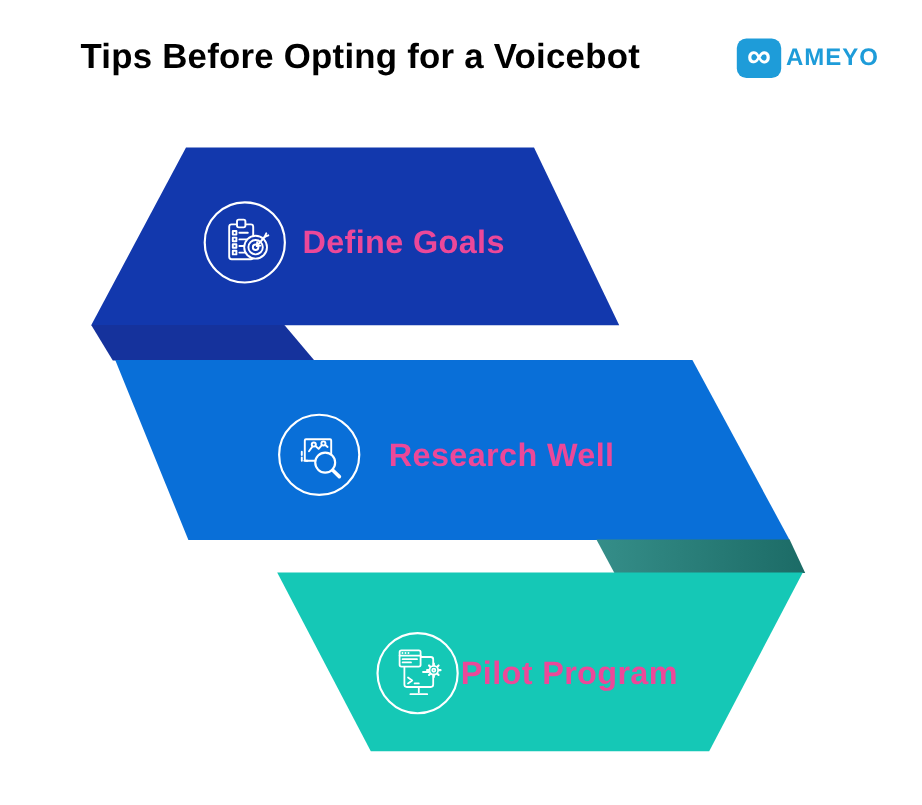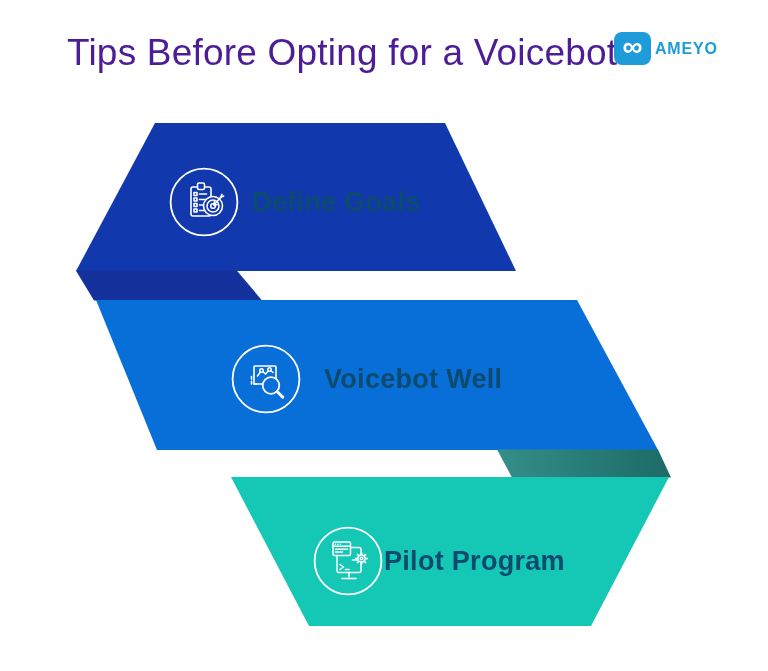--- a/index.html
+++ b/index.html
@@ -1,36 +1,36 @@
 <!DOCTYPE html>
 <html><head>
 <meta charset="utf-8">
 <style>
   html,body{margin:0;padding:0;background:#ffffff;}
   body{width:768px;height:671px;overflow:hidden;font-family:"Liberation Sans",sans-serif;}
   .canvas{position:relative;width:768px;height:671px;background:#ffffff;}
 
-  .title{position:absolute;left:67px;top:32px;font-size:37px;font-weight:400;
-         color:#4c1d95;letter-spacing:0.2px;white-space:nowrap;}
+  .title{position:absolute;left:67px;top:32px;font-size:29px;font-weight:700;
+         color:#000000;letter-spacing:0.2px;white-space:nowrap;}
 
   .logo{position:absolute;left:614px;top:32px;display:flex;align-items:center;gap:4px;}
   .logo-mark{width:37px;height:33px;border-radius:8px;background:#1E9CD9;
              display:flex;align-items:center;justify-content:center;}
   .logo-infinity{color:#ffffff;font-size:28px;font-weight:700;line-height:1;
                  transform:translateY(-2px);}
-  .logo-text{color:#1E9CD9;font-size:16px;font-weight:700;letter-spacing:0.8px;}
+  .logo-text{color:#1E9CD9;font-size:20px;font-weight:700;letter-spacing:0.8px;}
 
   .ribbons{position:absolute;left:0;top:0;width:768px;height:671px;}
 
   .step-row{position:absolute;display:flex;align-items:center;}
   .row-1{left:168px;top:166px;gap:12px;}
   .row-2{left:230px;top:343px;gap:22px;}
   .row-3{left:312px;top:525px;}
   .step-icon{width:72px;height:72px;display:block;}
-  .step-label{color:#0c4a6e;font-size:27px;font-weight:700;letter-spacing:0.3px;
+  .step-label{color:#ec4899;font-size:27px;font-weight:700;letter-spacing:0.3px;
               white-space:nowrap;}
 </style>
 </head>
 <body>
 
 <div class="canvas">
 
   <div class="title">Tips Before Opting for a Voicebot</div>
 
   <div class="logo">
@@ -81,21 +81,21 @@
     <svg class="step-icon" viewBox="0 0 72 72" fill="none" stroke="#ffffff" stroke-width="1.6" stroke-linecap="round" stroke-linejoin="round">
       <circle cx="36" cy="36" r="33.4" stroke-width="1.8"></circle>
       <rect x="24" y="23" width="22" height="18" rx="1"></rect>
       <path d="M21.5,33.5 V41 H28" stroke-dasharray="2.6 2.2"></path>
       <polyline points="27.5,33 31.5,27.5 35.5,31 39.5,26.5 43,29.5"></polyline>
       <circle cx="31.5" cy="27.5" r="1.7" fill="#096FD8"></circle>
       <circle cx="39.5" cy="26.5" r="1.7" fill="#096FD8"></circle>
       <circle cx="41" cy="42.5" r="8.3" stroke-width="1.8" fill="#096FD8"></circle>
       <line x1="47.3" y1="48.8" x2="52.8" y2="54.2" stroke-width="3"></line>
     </svg>
-    <span class="step-label">Voicebot Well</span>
+    <span class="step-label">Research Well</span>
   </div>
 
   <div class="step-row row-3">
     <svg class="step-icon" viewBox="0 0 72 72" fill="none" stroke="#ffffff" stroke-width="1.5" stroke-linecap="round" stroke-linejoin="round">
       <circle cx="36" cy="36" r="33.4" stroke-width="1.8"></circle>
       <rect x="25" y="22.5" width="24" height="25" rx="2"></rect>
       <line x1="37" y1="47.5" x2="37" y2="52"></line>
       <line x1="30" y1="53.5" x2="44" y2="53.5"></line>
       <rect x="21" y="17" width="17.5" height="13.5" rx="1.5" fill="#15C8B6"></rect>
       <line x1="21" y1="21.3" x2="38.5" y2="21.3"></line>

